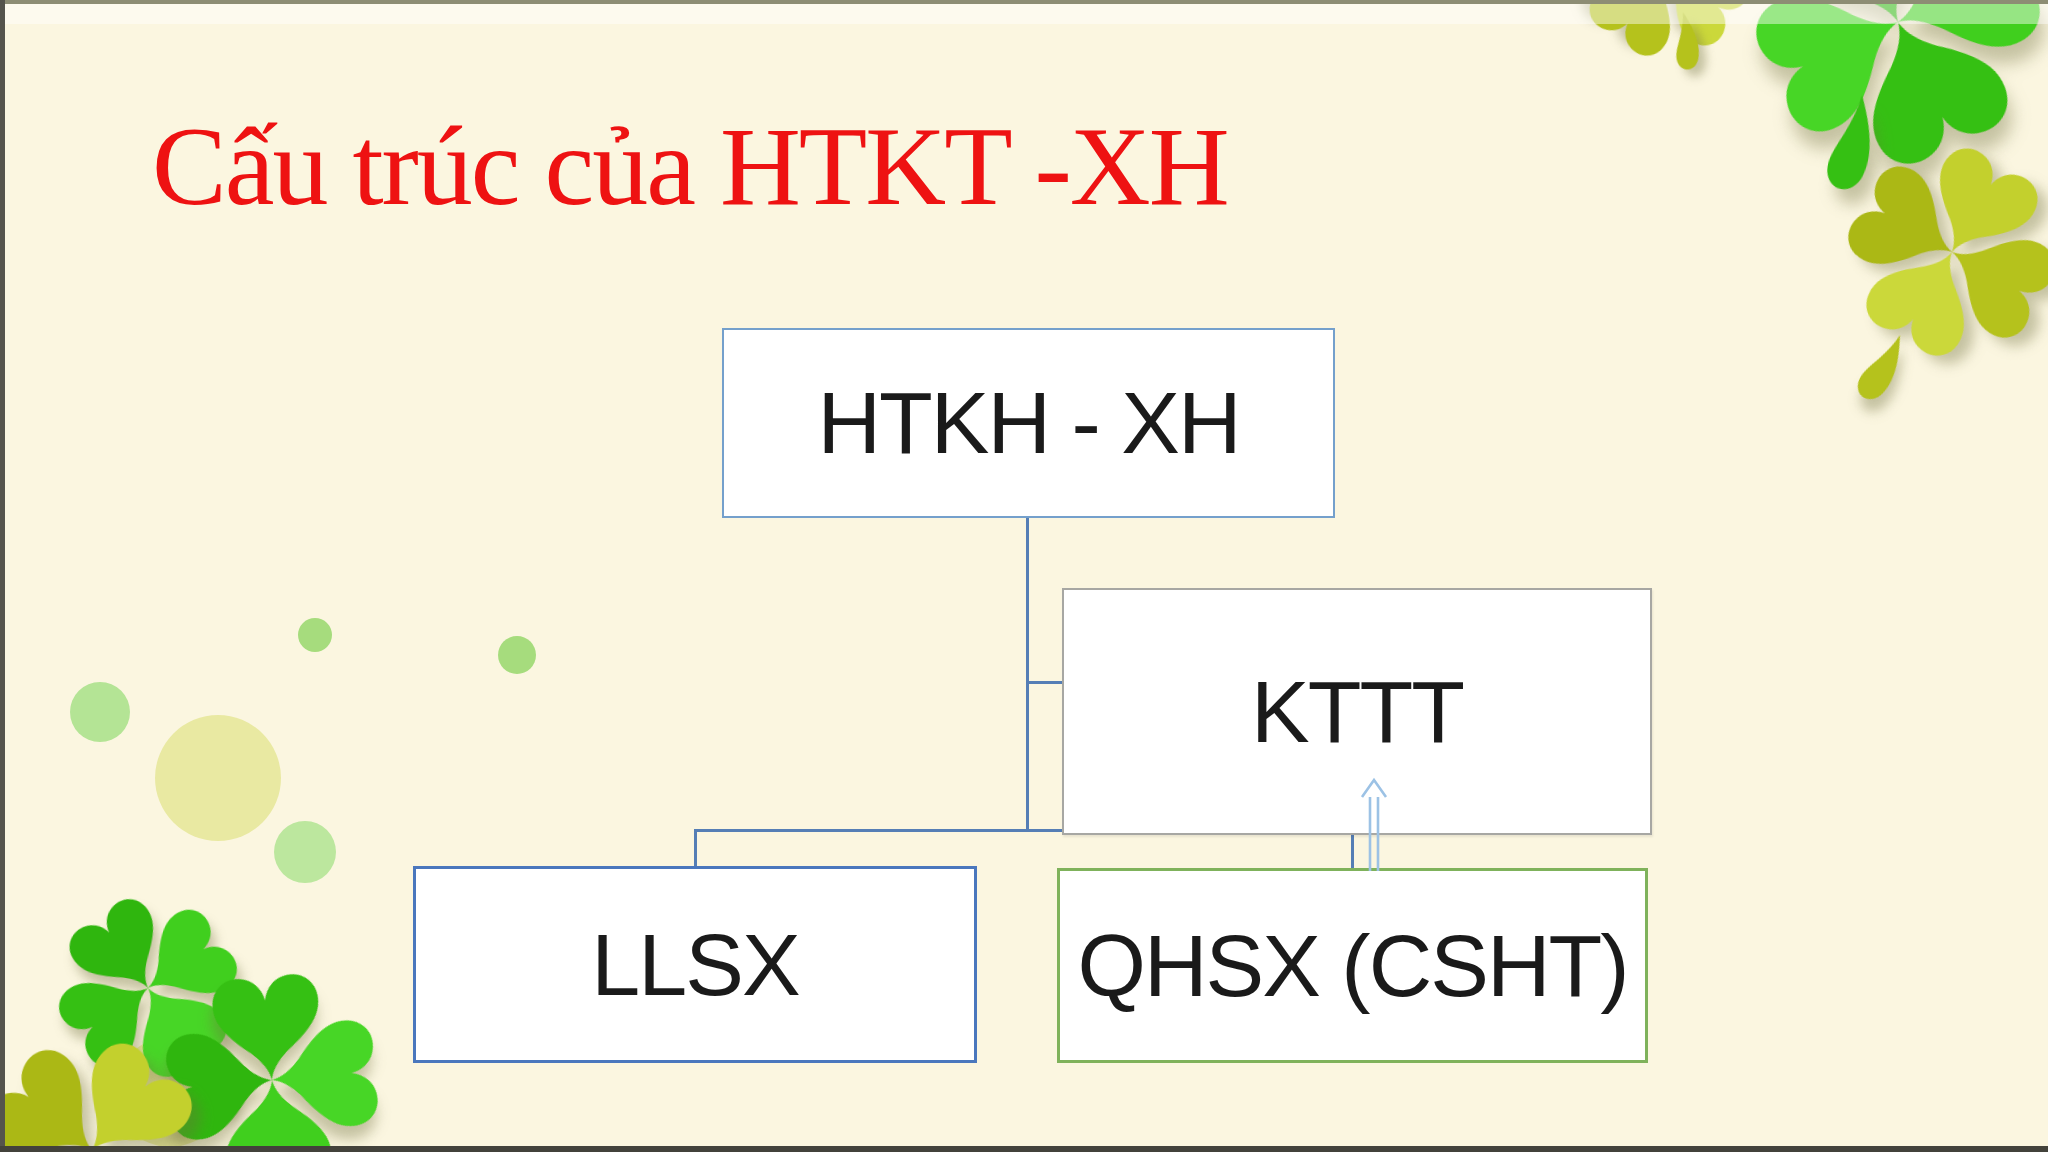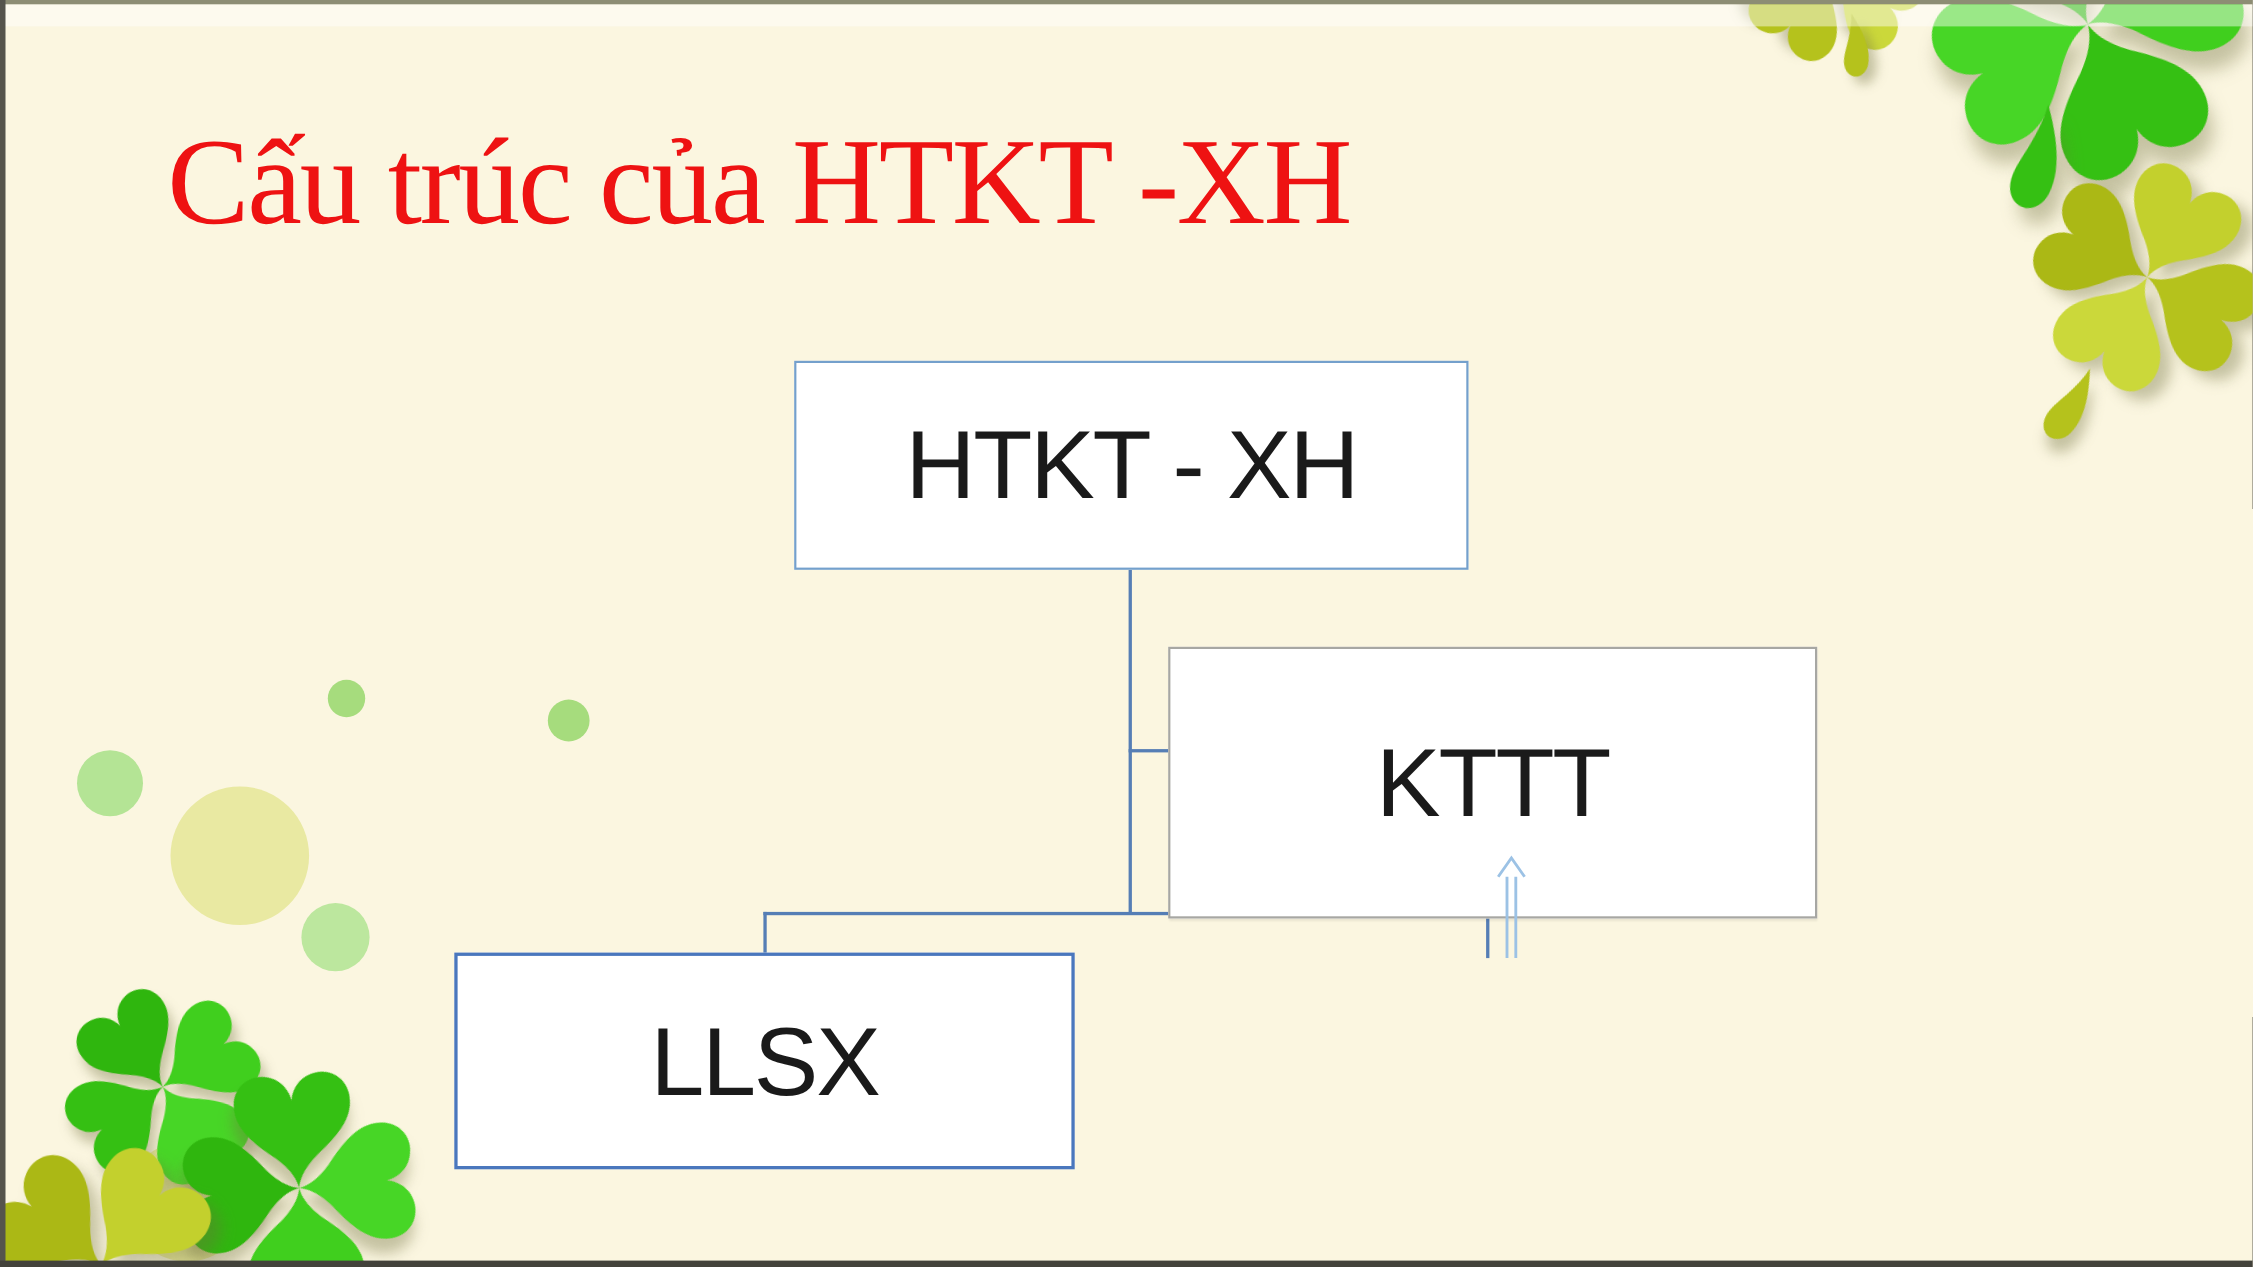--- a/index.html
+++ b/index.html
@@ -136,27 +136,30 @@
 
   <div class="title">Cấu trúc của HTKT -XH</div>
 
   <div class="conn conn-v1"></div>
   <div class="conn conn-h-kttt"></div>
   <div class="conn conn-h2"></div>
   <div class="conn conn-v-llsx"></div>
   <div class="conn conn-v-qhsx"></div>
 
   <div class="node node-htkh">
-    <span>HTKT - XH</span>
+    <span>HTKH - XH</span>
   </div>
   <div class="node node-kttt">
     <span>KTTT</span>
   </div>
   <div class="node node-llsx">
     <span>LLSX</span>
+  </div>
+  <div class="node node-qhsx">
+    <span>QHSX (CSHT)</span>
   </div>
 
   <svg class="arrow-svg" width="36" height="96" viewBox="0 0 36 96">
     <line x1="14" y1="20" x2="14" y2="94" stroke="#9cc2e5" stroke-width="2.6"></line>
     <line x1="22" y1="20" x2="22" y2="94" stroke="#9cc2e5" stroke-width="2.6"></line>
     <path d="M6,20 L18,3 L30,20" fill="none" stroke="#9cc2e5" stroke-width="2.6"></path>
   </svg>
 
   <div class="edge-top"></div>
   <div class="edge-top-white"></div>

